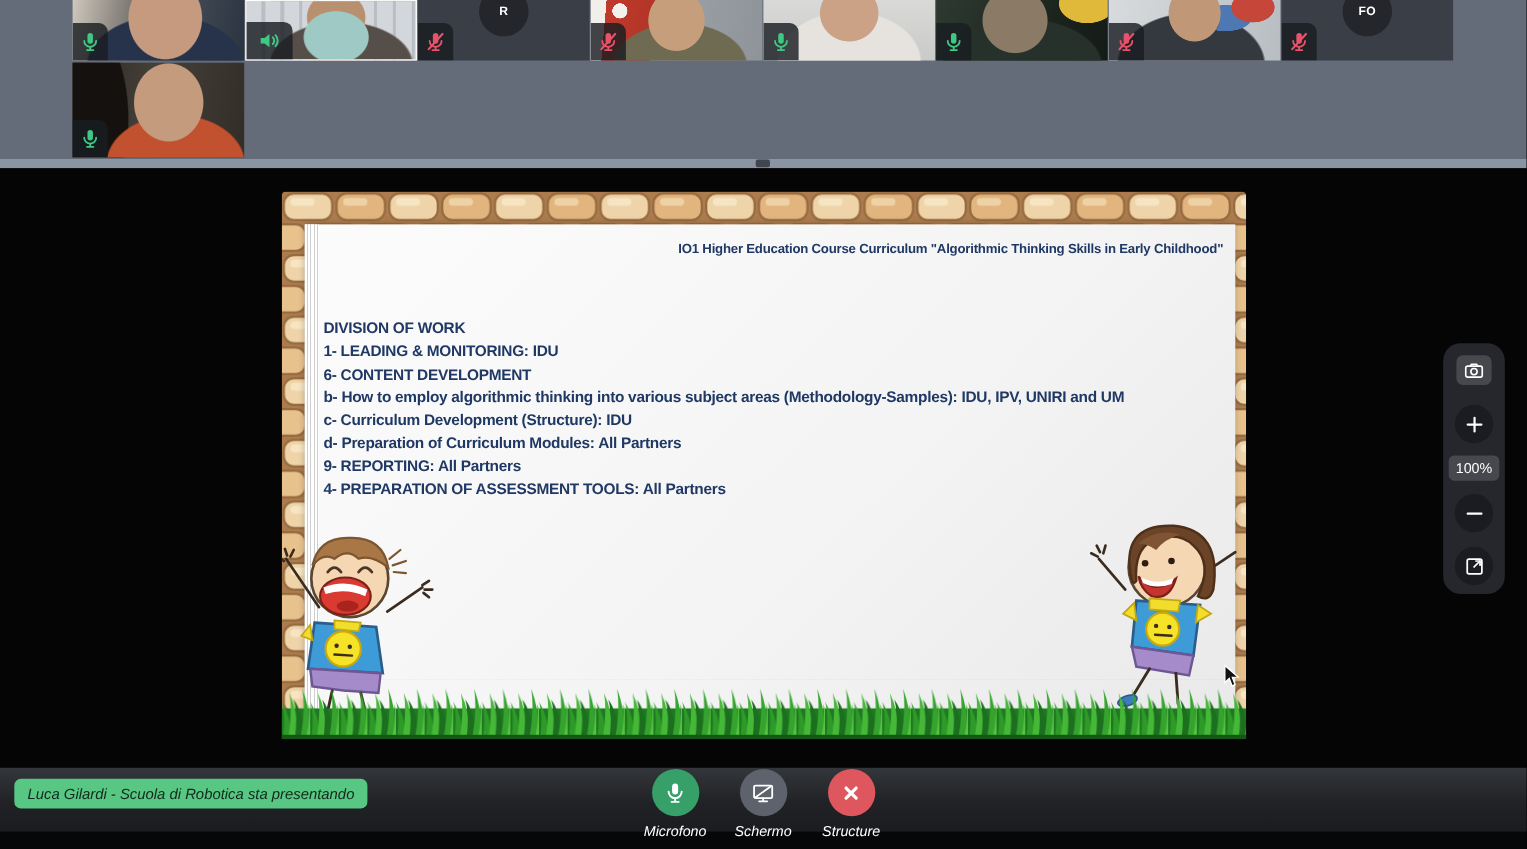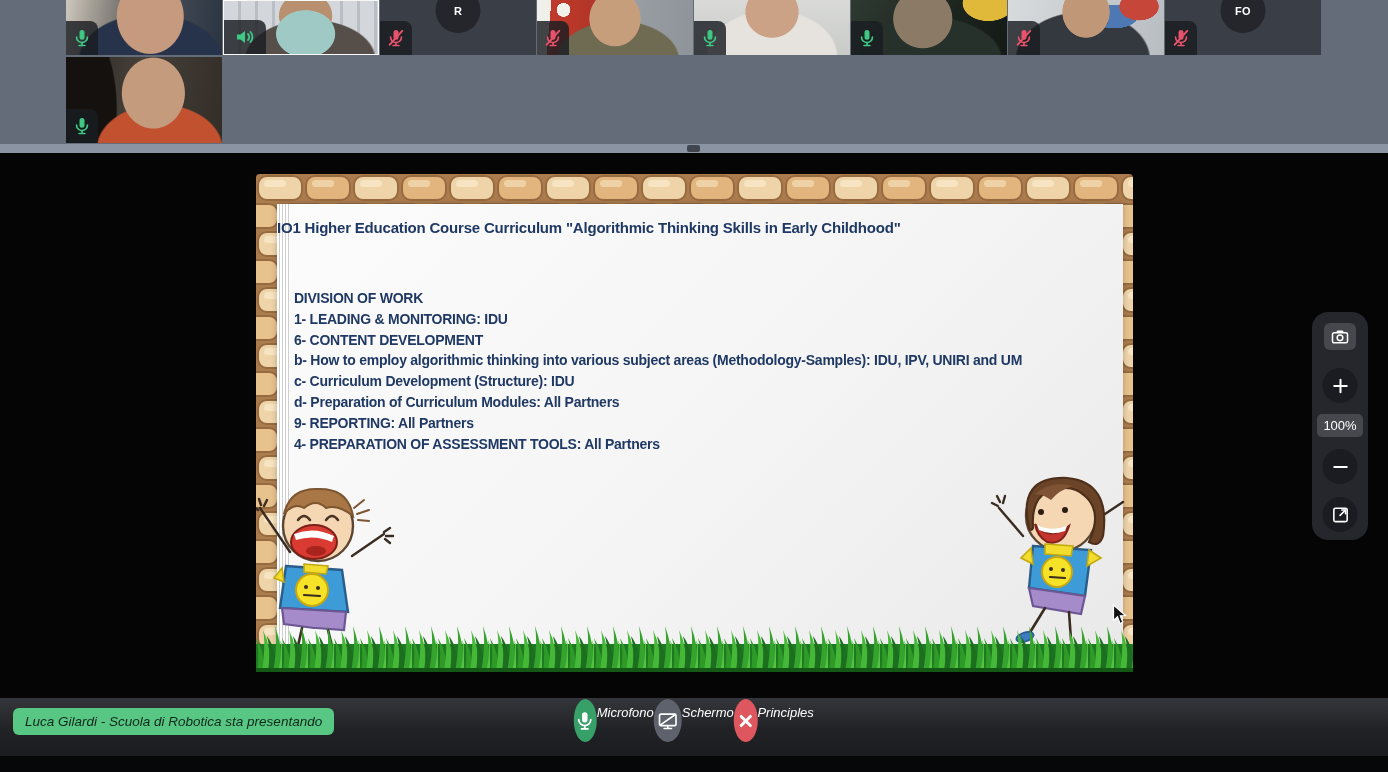--- a/index.html
+++ b/index.html
@@ -71,22 +71,22 @@
   .stage { position:absolute; left:0; top:153px; width:1388px; height:545px; background:#050506; }
 
   
   .slide { position:absolute; left:256px; top:21px; width:877px; height:498px; border-radius:4px 4px 0 0; overflow:hidden; }
   .brickbg { position:absolute; inset:0; }
   .paper { position:absolute; left:21px; top:30px; width:846px; bottom:6px;
     background:linear-gradient(135deg,#FCFCFC 0%,#F4F4F4 55%,#E9E9E9 100%);
     box-shadow:0 0 6px rgba(0,0,0,.25); }
   .paper-stack { position:absolute; left:0; top:0; bottom:0; width:13px;
     background:repeating-linear-gradient(90deg,#FFFFFF 0 2px,#C9C9C9 2px 3px); opacity:.9; }
-  .slide-title { position:absolute; left:0; right:11px; top:15px; text-align:left;
-    font-size:15px; font-weight:bold; color:#1F3864; letter-spacing:-0.2px; white-space:nowrap; }
+  .slide-title { position:absolute; left:0; right:11px; top:15px; text-align:right;
+    font-size:12px; font-weight:bold; color:#1F3864; letter-spacing:-0.2px; white-space:nowrap; }
   .slide-body { position:absolute; left:17px; top:84px; font-size:14px; font-weight:bold;
     color:#1F3864; letter-spacing:-0.25px; white-space:nowrap; }
   .slide-body div { height:20.8px; line-height:20.8px; }
   .grass { position:absolute; left:0; right:0; bottom:0; height:54px; }
   .kid { position:absolute; }
   .kid-left { left:-2px; top:304px; width:142px; height:170px; }
   .kid-right { left:733px; top:296px; width:142px; height:184px; }
   .cursor { position:absolute; left:856px; top:430px; width:15px; height:21px; }
 
   
@@ -101,21 +101,21 @@
     color:#fff; font-size:13px; display:flex; align-items:center; justify-content:center; }
   .zp-btn svg { width:20px; height:20px; }
 
   
   .bottom-bar { position:absolute; left:0; top:698px; width:1388px; height:58px;
     background:linear-gradient(180deg,#33363A 0%,#212226 55%,#1B1C1F 100%);font-style:italic; }
   .presenting-badge { position:absolute; left:13px; top:10px; height:27px;
     background:#57C783; border-radius:6px; display:flex; align-items:center;
     padding:0 12px; font-size:13.5px; color:#12271B; white-space:nowrap; }
   .controls { position:absolute; left:50%; top:1px; transform:translateX(-50.1%); display:flex; }
-  .ctrl { width:80px; display:flex; flex-direction:row; }
+  .ctrl { width:80px; display:flex; flex-direction:column; align-items:center; }
   .ctrl-circle { width:43px; height:43px; border-radius:50%; display:flex;
     align-items:center; justify-content:center; cursor:pointer; }
   .ctrl-circle svg { width:22px; height:22px; }
   .ctrl-green { background:#379F68; }
   .ctrl-gray  { background:#5D626C; }
   .ctrl-red   { background:#DF575E; }
   .ctrl-label { margin-top:6px; font-size:13px; color:#FFFFFF; }
 </style>
 </head>
 <body>
@@ -415,19 +415,19 @@
         <div class="ctrl-label">Schermo</div>
       </div>
 
       <div class="ctrl">
         <div class="ctrl-circle ctrl-red">
           <svg viewBox="0 0 24 24" stroke="#FFFFFF" stroke-width="3.2" stroke-linecap="round">
             <line x1="7" y1="7" x2="17" y2="17"></line>
               <line x1="17" y1="7" x2="7" y2="17"></line>
           </svg>
         </div>
-        <div class="ctrl-label">Principles</div>
+        <div class="ctrl-label">Structure</div>
       </div>
 
     </div>
   </div>
 
 </div>
 
 </body></html>

